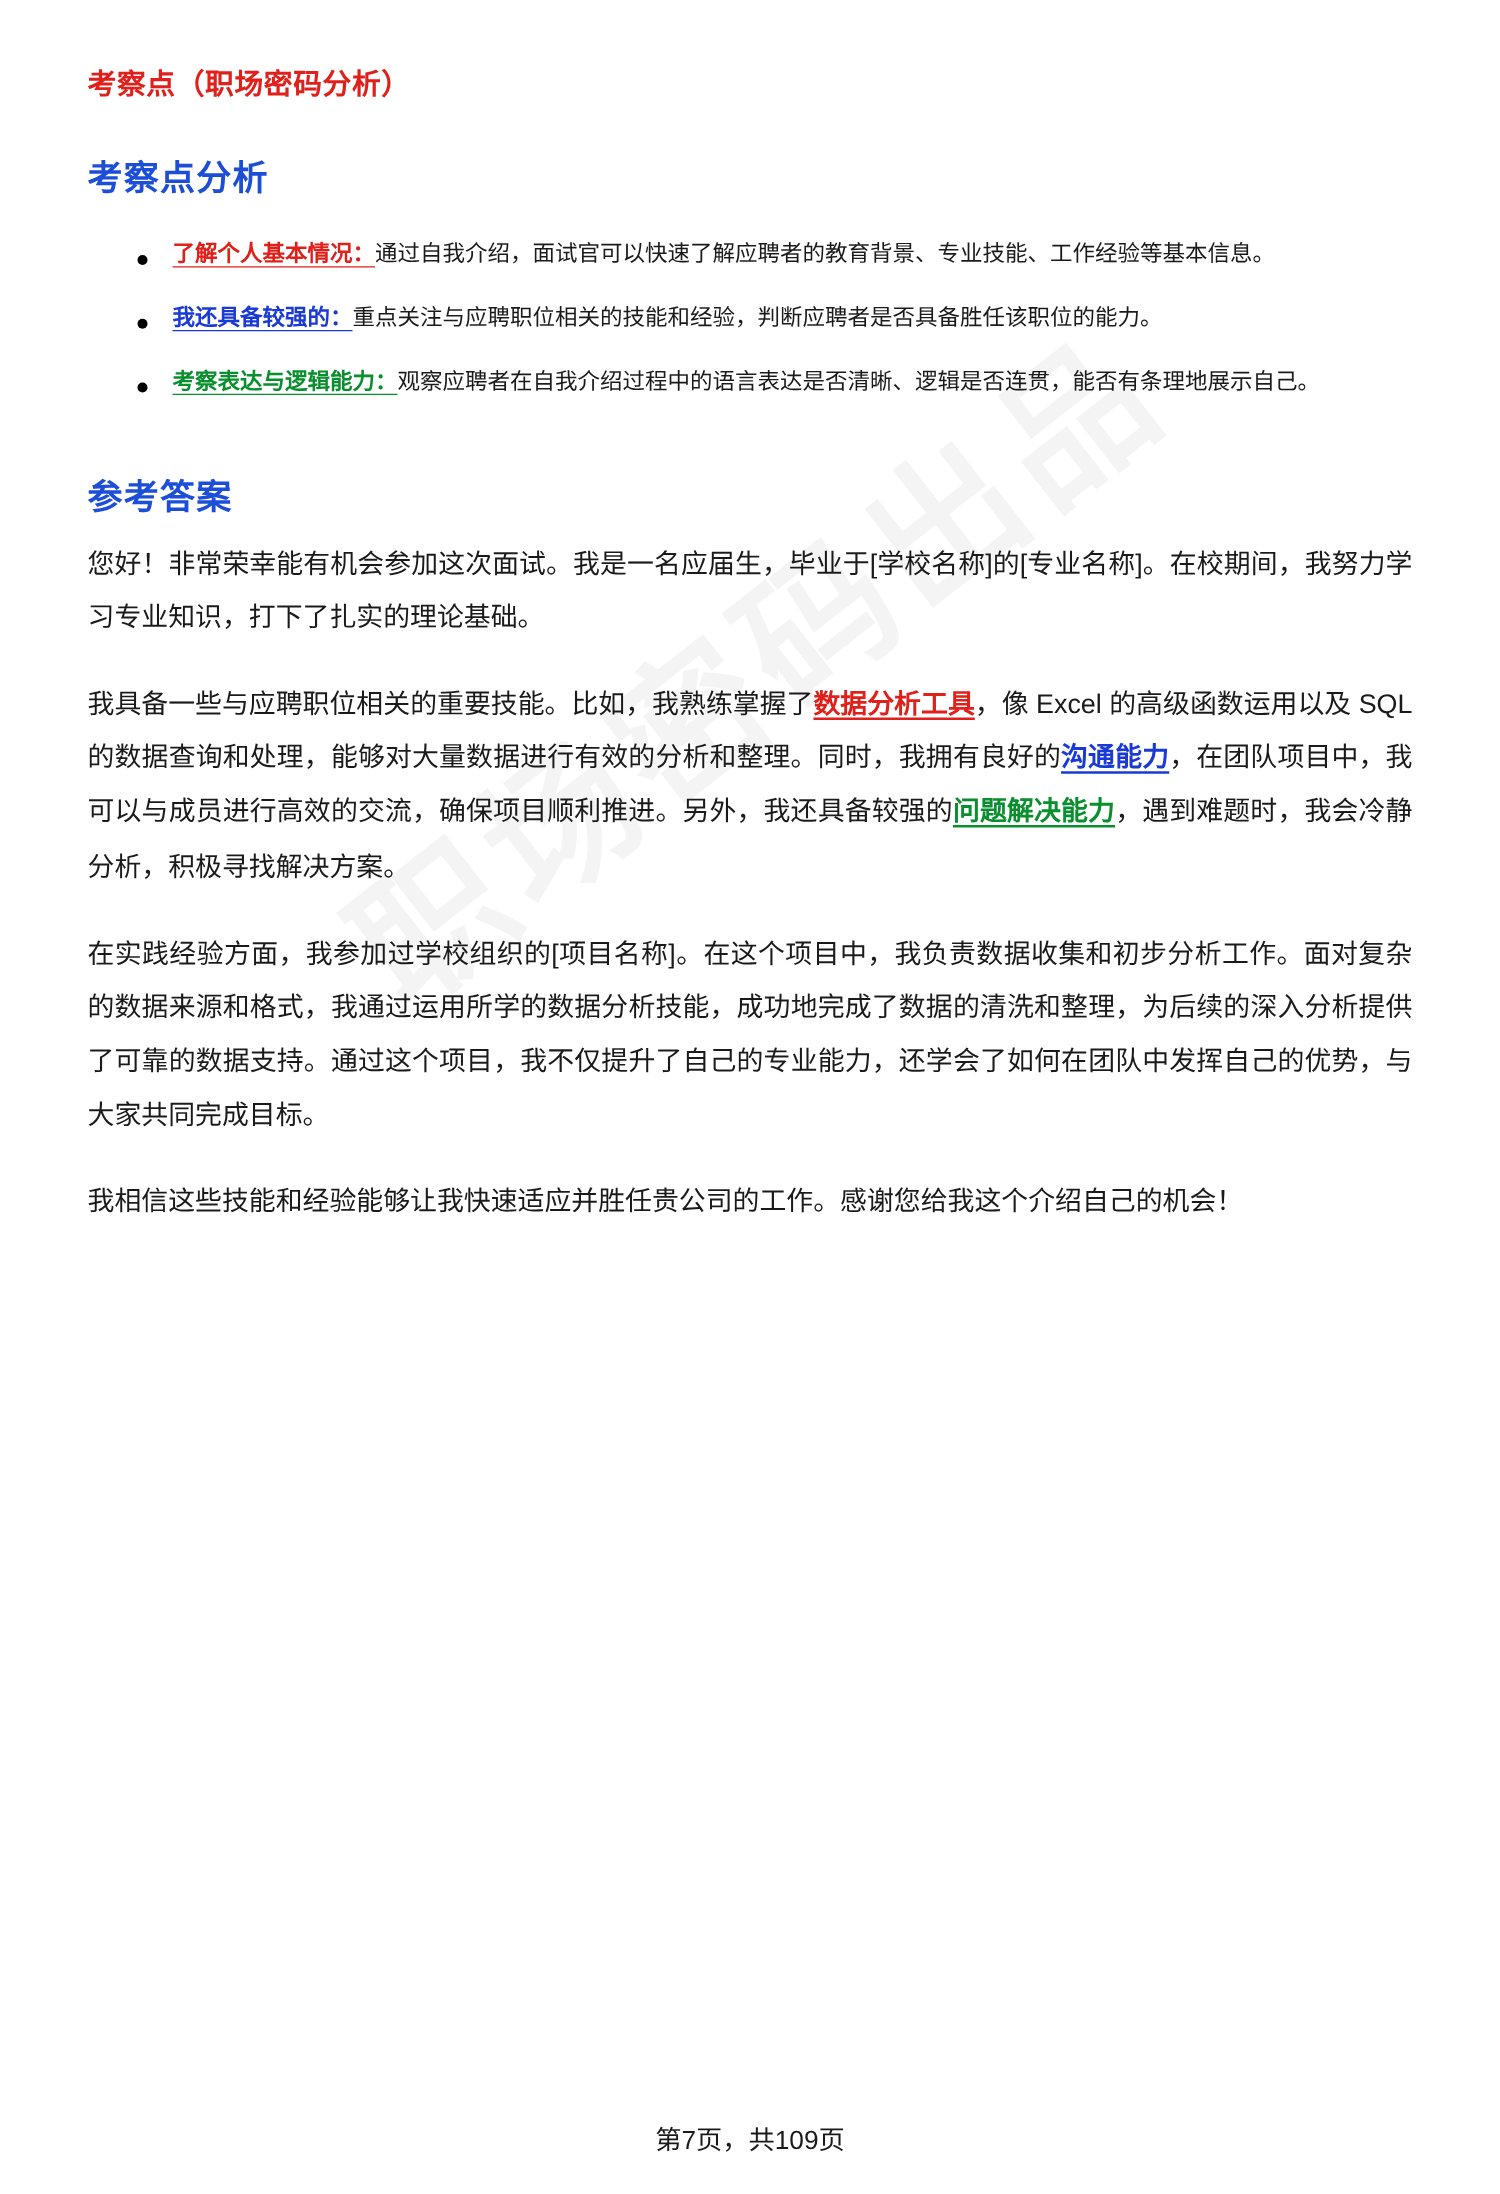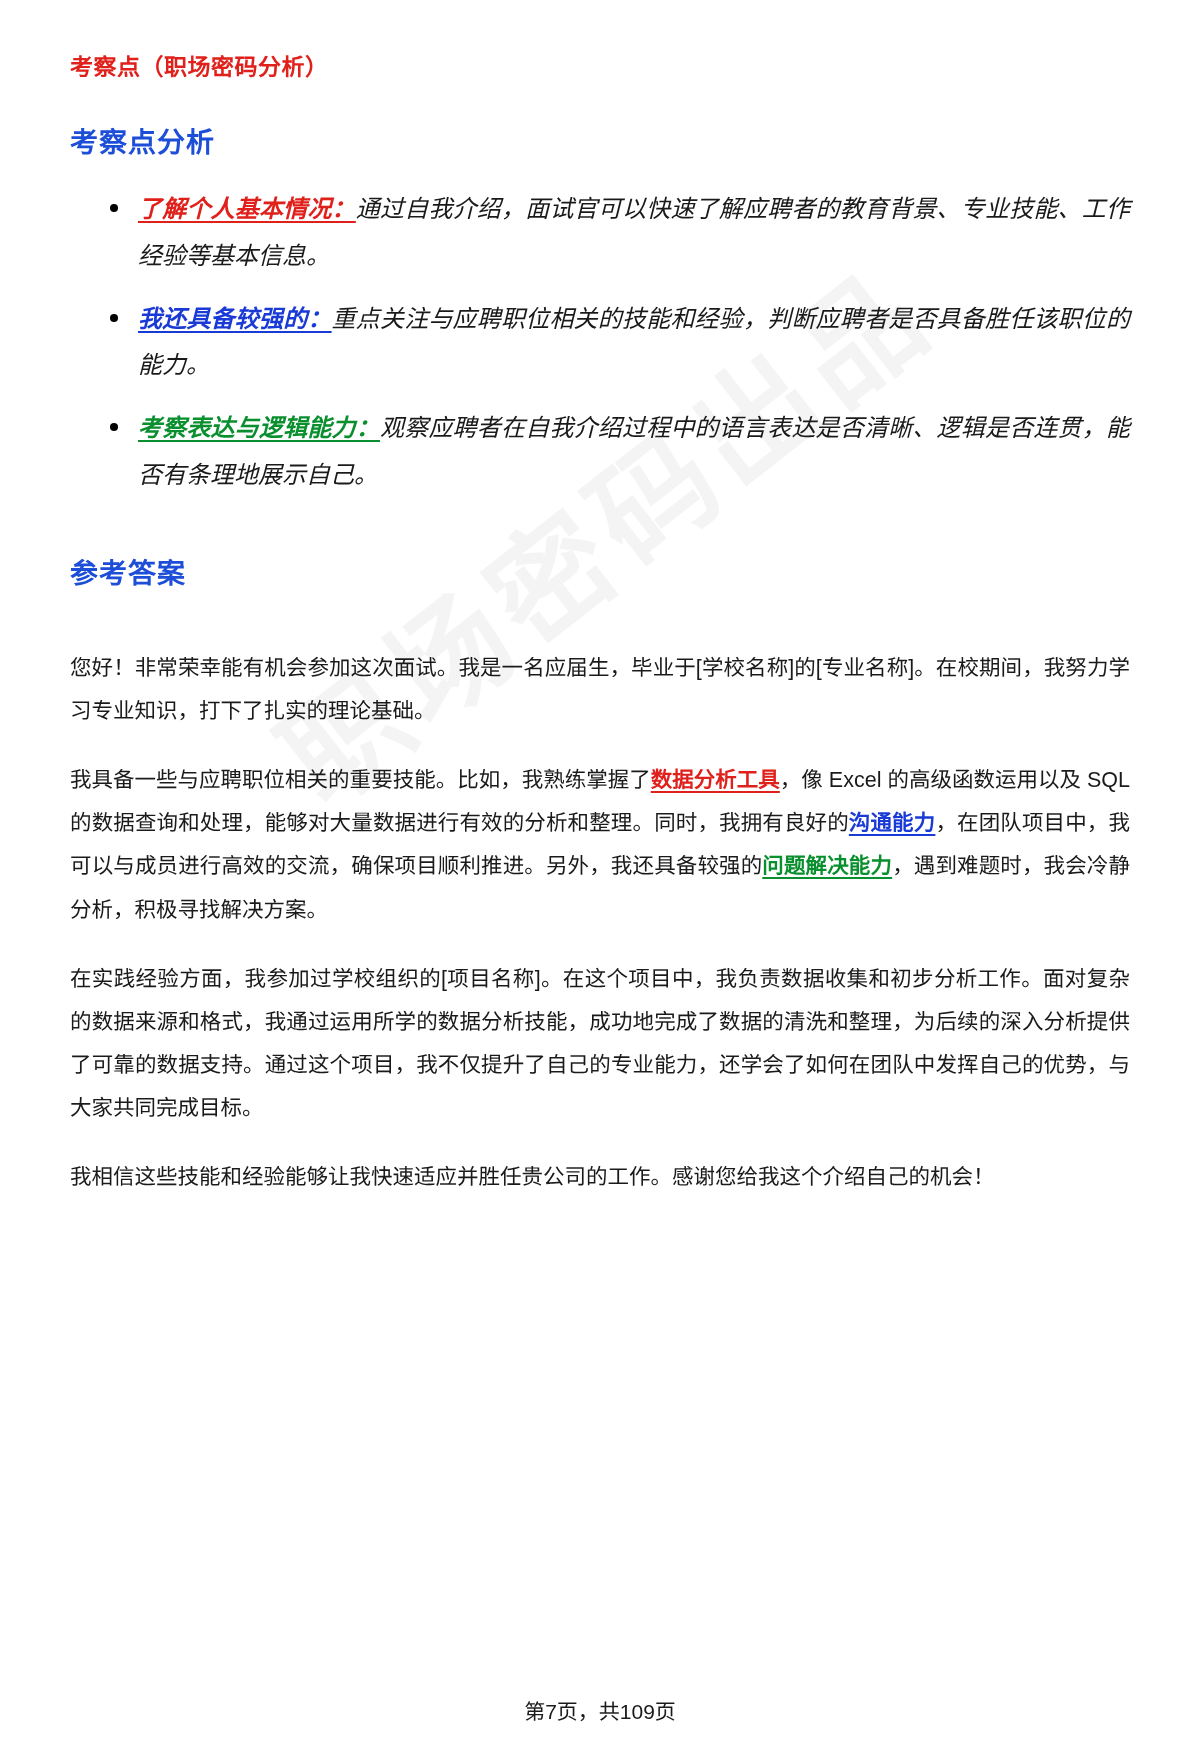--- a/index.html
+++ b/index.html
@@ -66,38 +66,37 @@
   
   h2.section-title {
     font-size: 28px;
     font-weight: 700;
     color: #1d4ed8;
     margin: 0 0 26px 0;
     letter-spacing: 1px;
   }
   h2.section-title.second {
     margin-top: 52px;
-    margin-bottom: 56px;
+    margin-bottom: 15px;
   }
 
   
   ul.points {
     list-style: none;
     margin: 0;
     padding: 0 0 0 30px;
   }
   ul.points > li {
     position: relative;
     padding-left: 38px;
     margin-bottom: 16px;
-    font-size: 24px;
+    font-size: 18px;
     line-height: 1.95;
     color: #1a1a1a;
     text-align: justify;
-    font-style: italic;
   }
   ul.points > li::before {
     content: "";
     position: absolute;
     left: 10px;
     top: 18px;
     width: 8px;
     height: 8px;
     border-radius: 50%;
     background: #000000;

